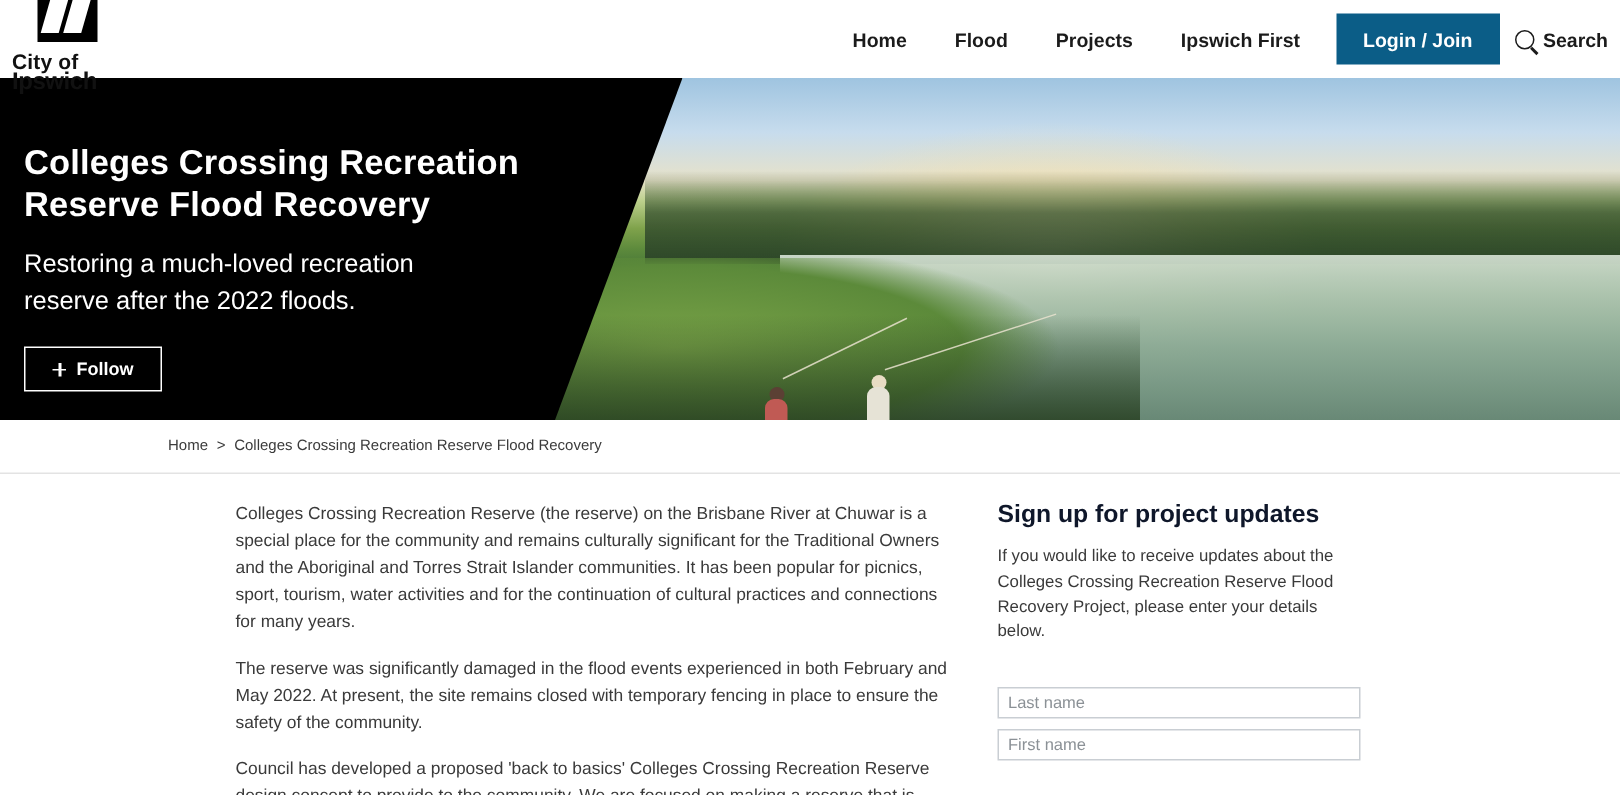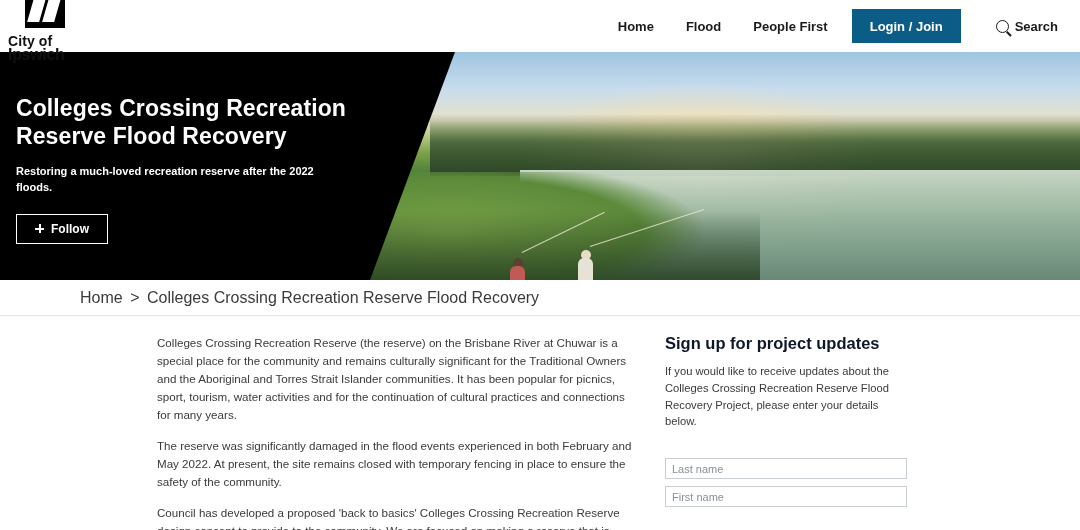--- a/index.html
+++ b/index.html
@@ -103,23 +103,22 @@
     margin: 0 10px 0 8px;
     cursor: pointer;
   }
   .nav-search {
     display: flex;
     align-items: center;
     gap: 6px;
     font-size: 13px;
     font-weight: 700;
     color: #1b1b1b;
-    padding-right: 22px;
+    padding-right: 8px;
     cursor: pointer;
-    margin-left: 25px;
   }
   .search-glyph {
     width: 13px; height: 13px;
     border: 1.6px solid #1b1b1b;
     border-radius: 50%;
     position: relative;
     display: inline-block;
   }
   .search-glyph:after {
     content: "";
@@ -201,23 +200,23 @@
     z-index: 3;
   }
   .hero-title {
     font-size: 23px;
     line-height: 1.22;
     font-weight: 700;
     margin: 0 0 14px 0;
     letter-spacing: .1px;
   }
   .hero-sub {
-    font-size: 11px;
+    font-size: 17px;
     line-height: 1.45;
-    font-weight: 700;
+    font-weight: 400;
     margin: 0 0 18px 0;
     max-width: 320px;
   }
   .follow-btn {
     display: inline-flex;
     align-items: center;
     justify-content: center;
     gap: 7px;
     width: 92px;
     height: 30px;
@@ -267,22 +266,22 @@
 
   
   .breadcrumb-bar {
     height: 36px;
     background: #ffffff;
     border-bottom: 1px solid #e3e3e3;
     display: flex;
     align-items: center;
   }
   .breadcrumb {
-    margin-left: 80px;
-    font-size: 16px;
+    margin-left: 112px;
+    font-size: 10px;
     color: #3b3b3b;
   }
   .breadcrumb .crumb-link { color: #3b3b3b; text-decoration: none; cursor: pointer; }
   .breadcrumb .sep { margin: 0 3px; color: #3b3b3b; }
 
   
   .main {
     display: flex;
     padding: 18px 0 0 0;
     background: #fff;
@@ -352,21 +351,22 @@
       <span class="logo-mark"></span>
       <span class="logo-text">
         <span class="l1">City of</span>
         <span class="l2">Ipswich</span>
       </span>
     </div>
 
     <div class="nav">
       <a class="nav-link">Home</a>
       <a class="nav-link">Flood</a>
-      <a class="nav-link">People First</a>
+      <a class="nav-link">Projects</a>
+      <a class="nav-link">Ipswich First</a>
       <div class="nav-cta">Login / Join</div>
       <div class="nav-search">
         <span class="search-glyph"></span>
         <span>Search</span>
       </div>
     </div>
   </div>
 
   <div class="hero">
     <div class="hero-photo"></div>

